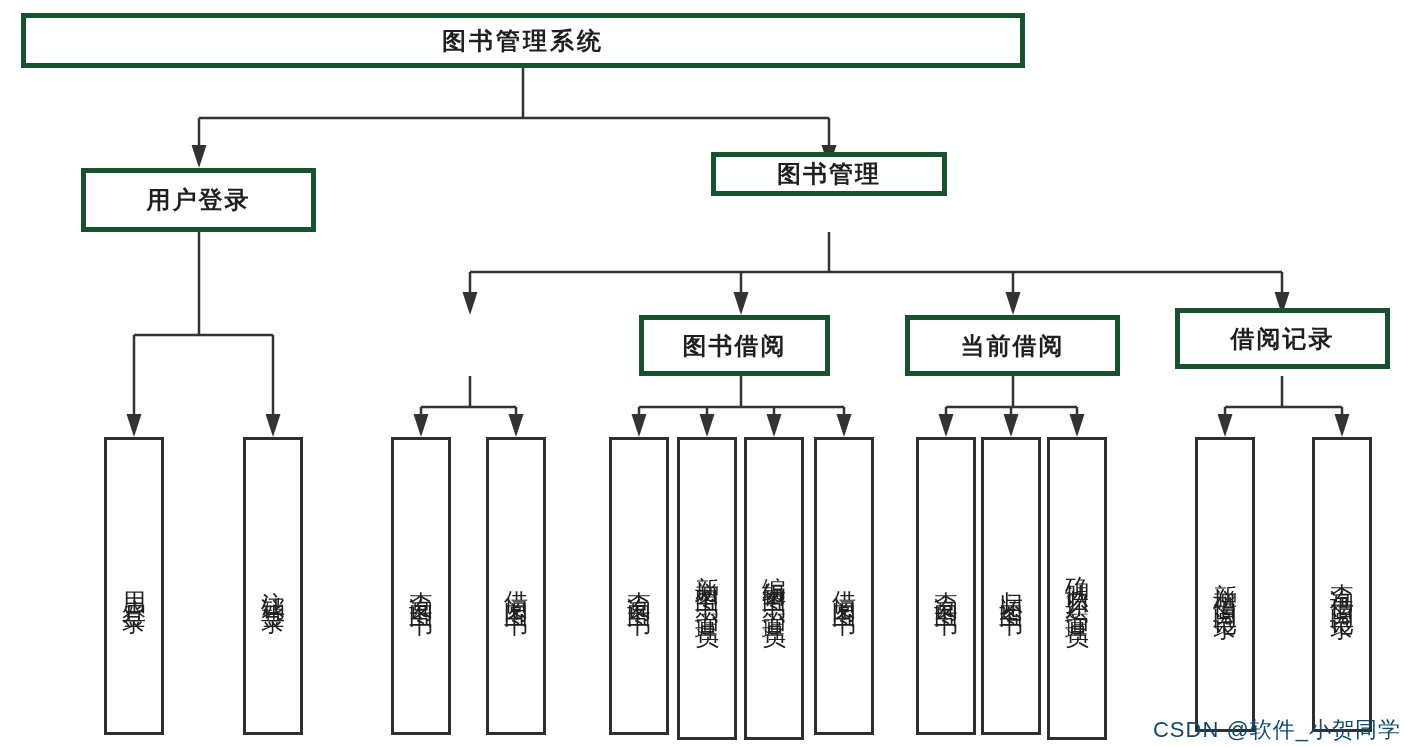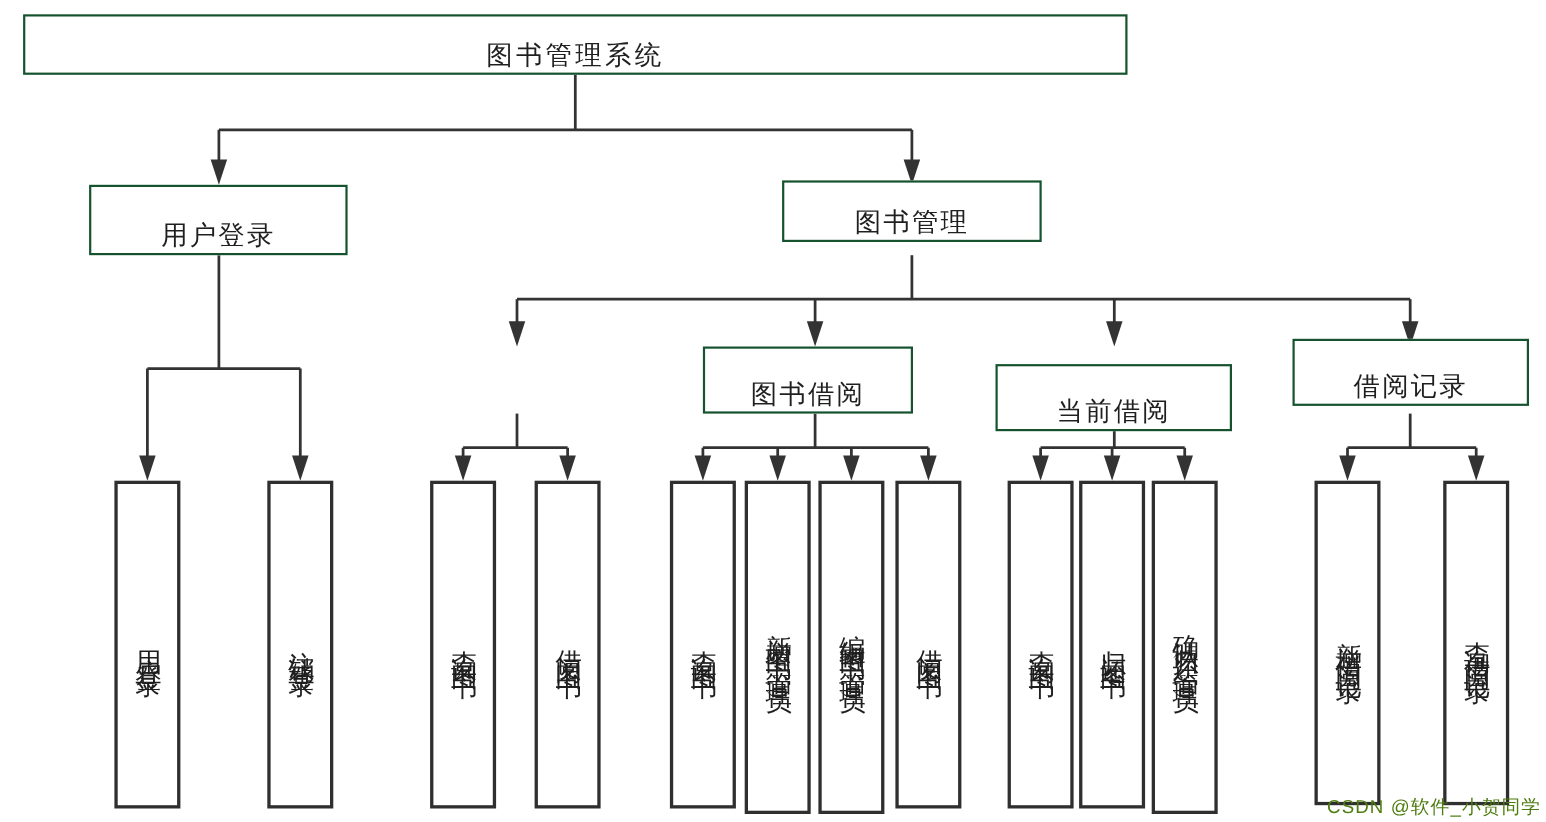--- a/index.html
+++ b/index.html
@@ -16,27 +16,28 @@
     position: absolute;
     left: 0; top: 0;
     width: 1405px; height: 747px;
   }
   .wires line { stroke: #333333; stroke-width: 2.5; }
   .wires polygon { fill: #333333; stroke: none; }
   .node {
     position: absolute;
     box-sizing: border-box;
     background: #ffffff;
-    border: 2px solid #14532d;
+    border: 5px solid #14532d;
     display: flex;
-    align-items: flex-end;
+    align-items: center;
     justify-content: center;
     font-size: 24px;
     letter-spacing: 2px;
     white-space: nowrap;
+    font-weight: bold;
   }
   .leaf {
     position: absolute;
     box-sizing: border-box;
     background: #ffffff;
     border: 3px solid #2f2f2f;
     display: flex;
     align-items: center;
     justify-content: center;
   }
@@ -45,23 +46,23 @@
     text-orientation: mixed;
     font-size: 24px;
     letter-spacing: 7px;
     line-height: 1;
     white-space: nowrap;
   }
   .watermark {
     position: absolute;
     right: 4px;
     bottom: 2px;
-    font-size: 17px;
+    font-size: 22px;
     letter-spacing: 1px;
-    color: #4d7c0f;
+    color: #0c4a6e;
     z-index: 5;
     white-space: nowrap;
     margin-top: 20px;
   }
 </style>
 </head>
 <body>
 
 <div class="canvas">
 
@@ -134,28 +135,28 @@
     </g>
   </svg>
 
   <div class="node" style="left:21px; top:13px; width:1004px; height:55px; letter-spacing:3px;">
     <span>图书管理系统</span>
   </div>
 
   <div class="node" style="left:81px; top:168px; width:235px; height:64px;">
     <span>用户登录</span>
   </div>
-  <div class="node" style="left:711px; top:164px; width:236px; height:56px;">
+  <div class="node" style="left:711px; top:152px; width:236px; height:44px;">
     <span>图书管理</span>
   </div>
 
   <div class="node" style="left:639px; top:315px; width:191px; height:61px;">
     <span>图书借阅</span>
   </div>
-  <div class="node" style="left:905px; top:315px; width:215px; height:61px;margin-top:16px;">
+  <div class="node" style="left:905px; top:315px; width:215px; height:61px;">
     <span>当前借阅</span>
   </div>
   <div class="node" style="left:1175px; top:308px; width:215px; height:61px;">
     <span>借阅记录</span>
   </div>
 
   <div class="leaf" style="left:104px; top:437px; width:60px; height:298px;">
     <span class="vtext">用户登录</span>
   </div>
   <div class="leaf" style="left:243px; top:437px; width:60px; height:298px;">

